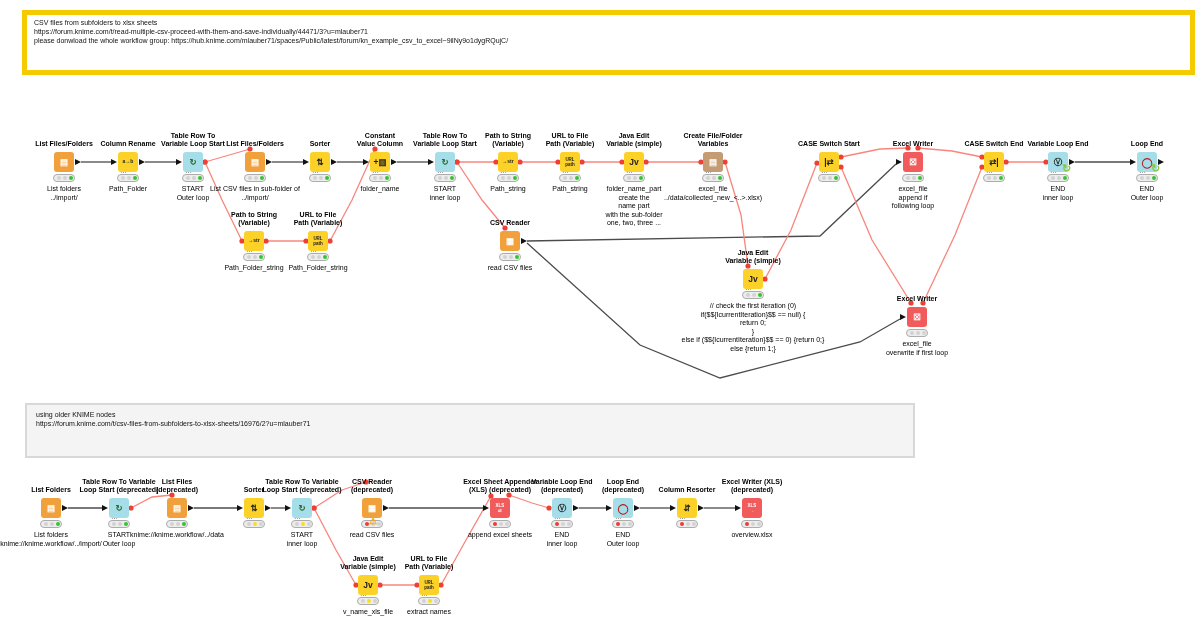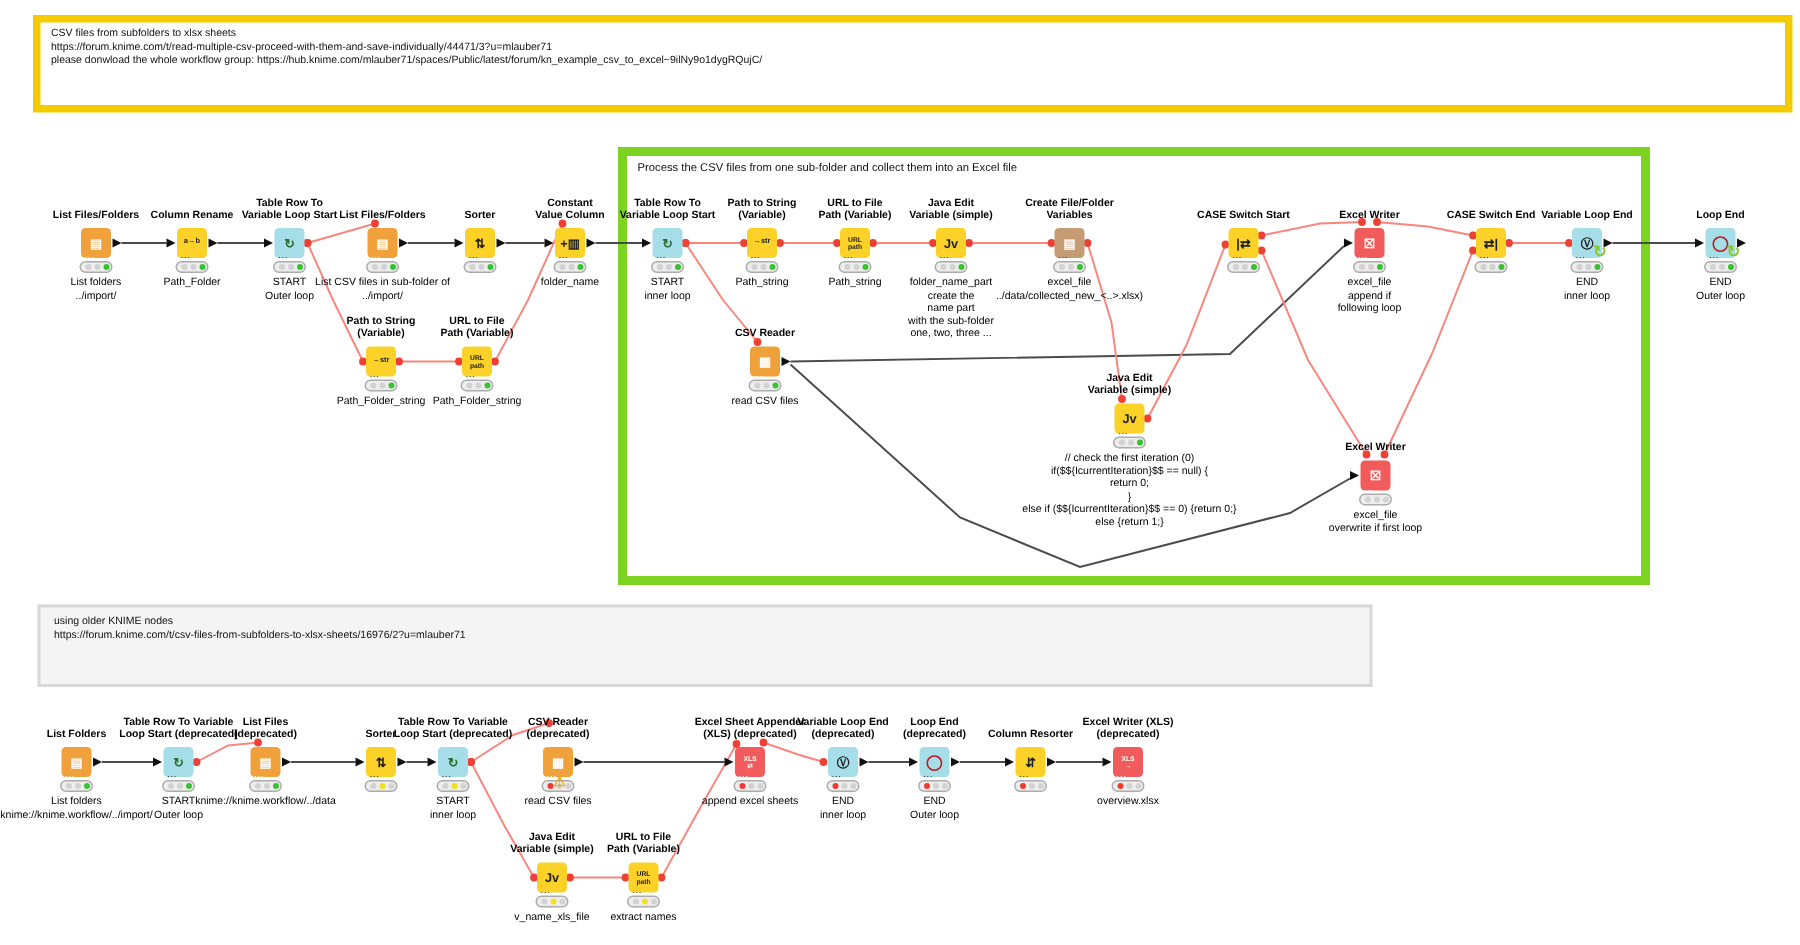--- a/index.html
+++ b/index.html
@@ -46,23 +46,20 @@
 
 <div id="canvas">
 
   <div class="ann" id="ann-top">
     <div class="ln">CSV files from subfolders to xlsx sheets</div>
     <div class="ln">https://forum.knime.com/t/read-multiple-csv-proceed-with-them-and-save-individually/44471/3?u=mlauber71</div>
     <div class="ln"></div>
     <div class="ln">please donwload the whole workflow group: https://hub.knime.com/mlauber71/spaces/Public/latest/forum/kn_example_csv_to_excel~9ilNy9o1dygRQujC/</div>
   </div>
 
-  <div class="ann" id="ann-green">
-    <div class="ln">Process the CSV files from one sub-folder and collect them into an Excel file</div>
-  </div>
 
   <div class="ann" id="ann-gray">
     <div class="ln">using older KNIME nodes</div>
     <div class="ln">https://forum.knime.com/t/csv-files-from-subfolders-to-xlsx-sheets/16976/2?u=mlauber71</div>
   </div>
 
   <svg id="wires" width="1200" height="630">
       <polyline points="81,162 111,162" class="w-data"></polyline>
       <polyline points="145,162 176,162" class="w-data"></polyline>
       <polyline points="272,162 303,162" class="w-data"></polyline>

